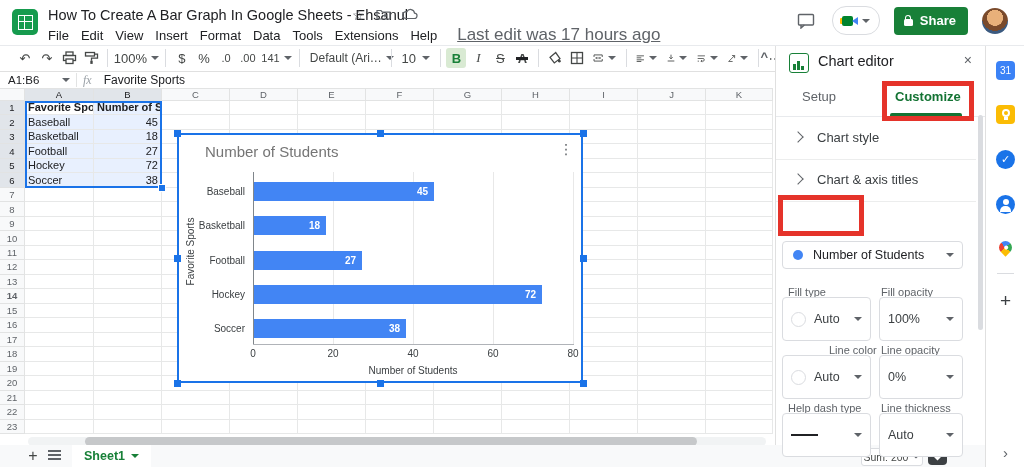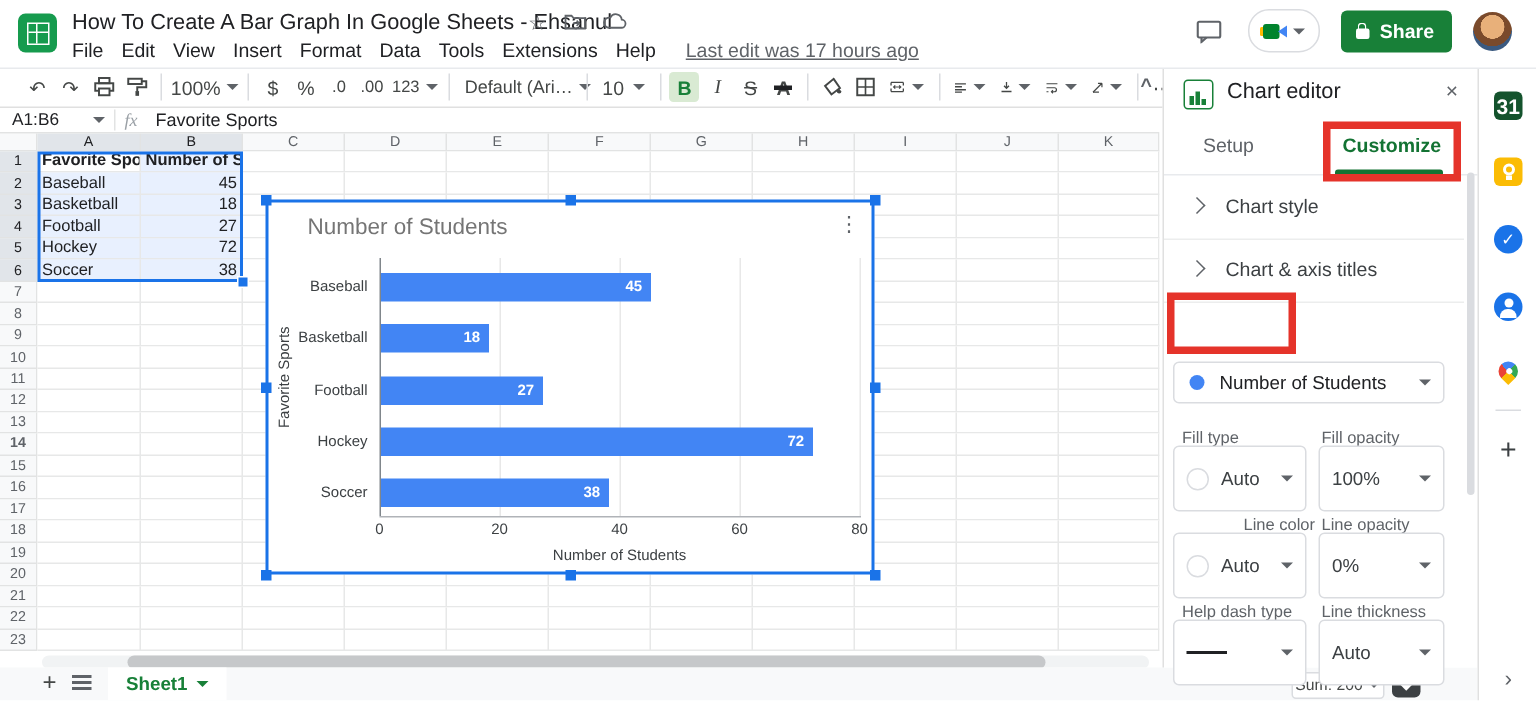--- a/index.html
+++ b/index.html
@@ -13,21 +13,21 @@
   
   #topbar{position:absolute;left:0;top:0;width:1024px;height:45px;background:#fff;border-bottom:1px solid #e8eaed;z-index:30}
   #logo{position:absolute;left:12px;top:9px;width:26px;height:26px;background:#169b4e;border-radius:5px}
   #logo .grid{position:absolute;left:6px;top:6px;width:13px;height:13px;border:1.6px solid #fff}
   #logo .grid:before{content:"";position:absolute;left:0;top:4.5px;width:13px;height:1.6px;background:#fff}
   #logo .grid:after{content:"";position:absolute;left:4.5px;top:0;width:1.6px;height:13px;background:#fff}
   #doc-title{position:absolute;left:48px;top:7px;font-size:14.5px;color:#202124;white-space:nowrap}
   #title-icons{position:absolute;left:352px;top:7px;display:flex;gap:11px;align-items:center;color:#5f6368;font-size:14px}
   #menubar{position:absolute;left:42px;top:25px;display:flex;align-items:center}
   .menu-item{font-size:13px;color:#202124;padding:1px 6px;border-radius:3px;cursor:default}
-  #last-edit{font-size:13px;color:#5f6368;text-decoration:underline;margin-left:14px;white-space:nowrap}
+  #last-edit{font-size:17px;color:#5f6368;text-decoration:underline;margin-left:14px;white-space:nowrap}
   #tb-right{position:absolute;right:16px;top:6px;display:flex;align-items:center;gap:14px}
   .icon-btn{width:24px;height:24px;display:flex;align-items:center;justify-content:center}
   #meet-pill{width:46px;height:27px;border:1px solid #dadce0;border-radius:14px;display:flex;align-items:center;justify-content:center;gap:4px;background:#fff}
   .meet-cam{position:relative;width:16px;height:12px}
   .meet-cam .body{position:absolute;left:0;top:1px;width:11px;height:10px;background:#00832d;border-radius:2px}
   .meet-cam .lens{position:absolute;right:0;top:2px;width:0;height:0;border-top:4px solid transparent;border-bottom:4px solid transparent;border-right:6px solid #4285f4}
   .meet-cam .dot{position:absolute;left:-2px;top:3px;width:4px;height:6px;background:#ffba00;border-radius:1px}
   #share-btn{height:28px;padding:0 12px 0 10px;background:#188038;border-radius:4px;display:flex;align-items:center;gap:7px;color:#fff;font-size:13px;font-weight:bold}
   .lock{position:relative;width:9px;height:7px;background:#fff;border-radius:1.5px;margin-top:3px}
   .lock:before{content:"";position:absolute;left:1.5px;top:-4px;width:6px;height:5px;border:1.4px solid #fff;border-bottom:none;border-radius:4px 4px 0 0;box-sizing:border-box}
@@ -108,21 +108,21 @@
   .fld-label{position:absolute;font-size:11px;color:#5f6368}
   .fld-box{position:absolute;height:44px;border:1px solid #dadce0;border-radius:4px;box-sizing:border-box;display:flex;align-items:center;background:#fff;padding:0 8px}
   .fld-box .txt{font-size:12.5px;color:#3c4043;flex:1}
   .fld-box .swatch{width:13px;height:13px;border:1px solid #dadce0;border-radius:50%;margin-right:8px}
   .fld-box .dash-line{flex:1;height:2px;background:#202124;margin-right:10px}
   #panel-scroll{position:absolute;right:3px;top:70px;width:5px;height:215px;background:#dadce0;border-radius:3px}
 
   
   #rail{position:absolute;left:985px;top:45px;width:39px;height:422px;background:#fff;border-left:1px solid #e0e0e0;z-index:25}
   .rail-ic{position:absolute;left:10px;width:19px;height:19px}
-  #ic-calendar{background:#14532d;border-radius:4px;color:#fff;font-size:14px;font-weight:bold;display:flex;align-items:center;justify-content:center}
+  #ic-calendar{background:#3b82f6;border-radius:4px;color:#fff;font-size:10px;font-weight:normal;display:flex;align-items:center;justify-content:center}
   #ic-keep{background:#fbbc04;border-radius:4px}
   #ic-keep:before{content:"";position:absolute;left:5.5px;top:4px;width:8px;height:8px;border:2px solid #fff;border-radius:50% 50% 50% 50%;box-sizing:border-box}
   #ic-keep:after{content:"";position:absolute;left:7.5px;top:12px;width:4px;height:3px;background:#fff}
   #ic-tasks{background:#1a73e8;border-radius:50%;color:#fff;font-size:11px;display:flex;align-items:center;justify-content:center}
   #ic-contacts{background:#1a73e8;border-radius:50%}
   #ic-contacts:before{content:"";position:absolute;left:6.5px;top:3.5px;width:6px;height:6px;background:#fff;border-radius:50%}
   #ic-contacts:after{content:"";position:absolute;left:4px;top:10.5px;width:11px;height:6px;background:#fff;border-radius:5px 5px 0 0}
   #ic-maps{background:transparent}
   .pin{position:absolute;left:3px;top:1px;width:13px;height:13px;border-radius:50% 50% 50% 0;transform:rotate(-45deg);
        background:conic-gradient(#4285f4 0 25%,#34a853 25% 50%,#fbbc04 50% 75%,#ea4335 75% 100%)}
@@ -222,21 +222,21 @@
   <span class="ti dd">
       <span>100%</span>
       <span class="caret"></span>
     </span>
   <span class="tsep"></span>
   <span class="ti">$</span>
   <span class="ti">%</span>
   <span class="ti tsmall">.0</span>
   <span class="ti tsmall">.00</span>
   <span class="ti dd tsmall">
-      <span>123</span>
+      <span>141</span>
       <span class="caret"></span>
     </span>
   <span class="tsep"></span>
   <span class="ti dd" style="width:86px;justify-content:space-between">
       <span style="font-size:12px">Default (Ari…</span>
       <span class="caret"></span>
     </span>
   <span class="tsep"></span>
   <span class="ti dd" style="width:34px;justify-content:space-between">
       <span>10</span>

